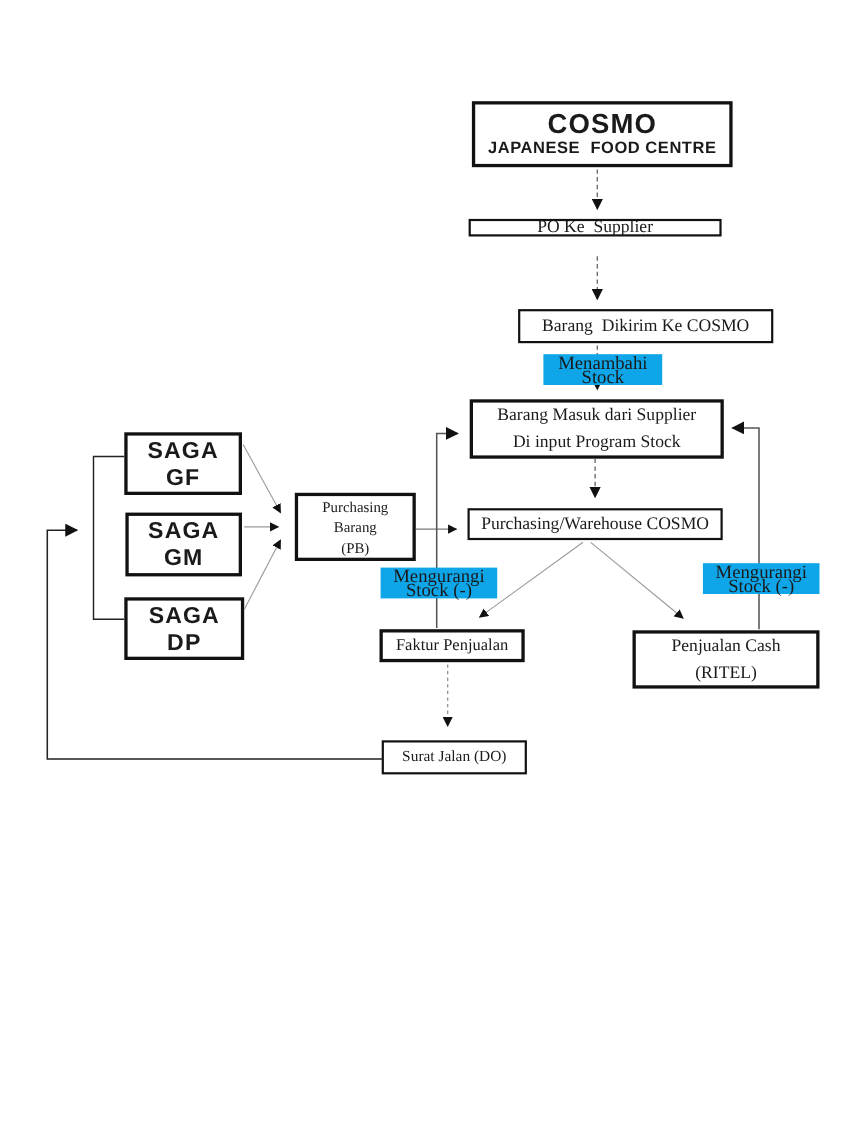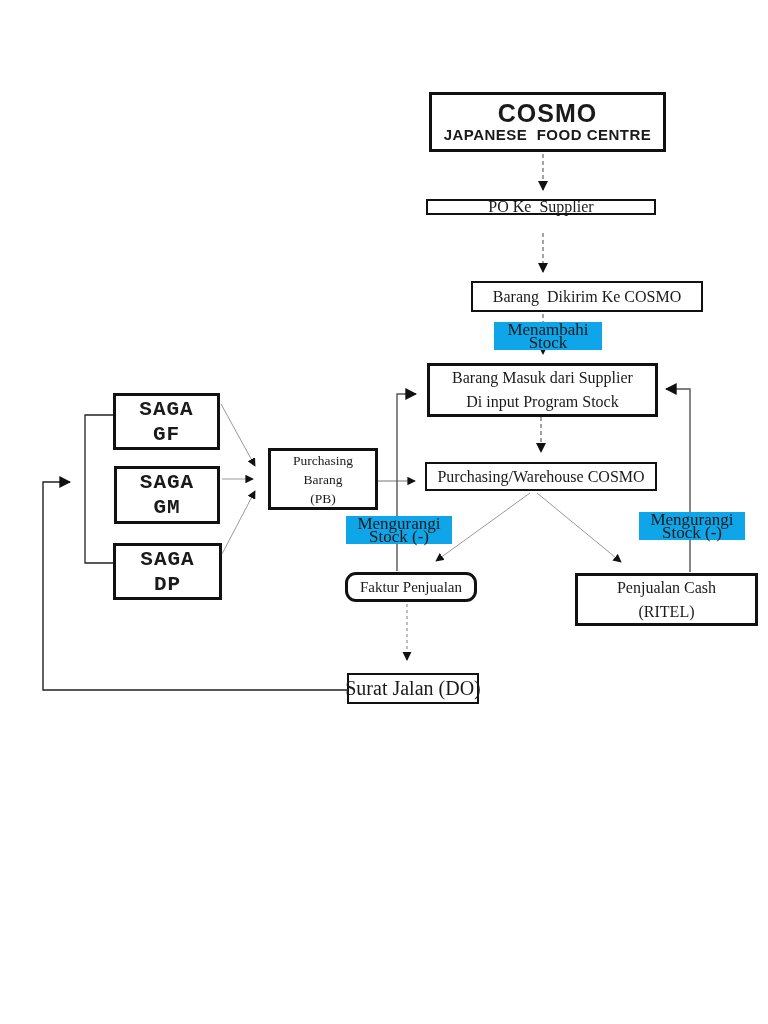--- a/index.html
+++ b/index.html
@@ -8,38 +8,38 @@
     font-family:"Liberation Serif","DejaVu Serif",serif;color:#1a1a1a;overflow:hidden;
   }
   .box{
     position:absolute;background:#ffffff;border:2px solid #111;
     display:flex;flex-direction:column;align-items:center;justify-content:center;
     text-align:center;box-sizing:border-box;z-index:4;
   }
   .box span{white-space:pre;display:block;}
   .serif16{font-size:16px;}
   .sans-bold{
-    font-family:Liberation Mono, monospace;
+    font-family:Liberation Sans, sans-serif;
     font-weight:bold;letter-spacing:1px;
   }
   
   #cosmo{left:429px;top:92px;width:237px;height:60px;border-width:3px;}
   #cosmo .title{font-family:"Liberation Sans","DejaVu Sans",sans-serif;font-weight:bold;font-size:25px;letter-spacing:1px;line-height:26px;}
   #cosmo .subtitle{font-family:"Liberation Sans","DejaVu Sans",sans-serif;font-size:15px;letter-spacing:0.5px;line-height:18px;font-weight:bold;}
   #po{left:426px;top:199px;width:230px;height:16px;}
   #dikirim{left:428px;top:281px;width:232px;height:31px;margin-left:43px;}
   #masuk{left:427px;top:363px;width:231px;height:54px;border-width:3px;line-height:24px;}
   #purchasing{left:425px;top:462px;width:232px;height:29px;}
   #saga-gf{left:113px;top:393px;width:107px;height:57px;border-width:3px;font-size:21px;line-height:25px;}
   #saga-gm{left:114px;top:466px;width:106px;height:58px;border-width:3px;font-size:21px;line-height:25px;}
   #saga-dp{left:113px;top:543px;width:109px;height:57px;border-width:3px;font-size:21px;line-height:25px;}
   #pb{left:268px;top:448px;width:110px;height:62px;border-width:3px;font-size:13.5px;line-height:19px;}
-  #faktur{left:345px;top:572px;width:132px;height:30px;border-width:3px;font-size:15px;border-radius:11px;}
-  #cash{left:575px;top:573px;width:183px;height:53px;border-width:3px;line-height:24px;}
-  #surat{left:347px;top:673px;width:132px;height:31px;font-size:20px;}
+  #faktur{left:345px;top:572px;width:132px;height:30px;border-width:3px;font-size:15px;}
+  #cash{left:575px;top:573px;width:170px;height:53px;border-width:3px;line-height:24px;}
+  #surat{left:347px;top:673px;width:132px;height:31px;font-size:14px;}
   
   .mini-label{
     position:absolute;z-index:6;background:#0ea5e9;text-align:center;
     font-size:17px;line-height:13px;padding:1px 2px;
   }
   #menambah{left:494px;top:322px;width:104px;}
   #meng-left{left:346px;top:516px;width:102px;}
   #meng-right{left:639px;top:512px;width:102px;}
   
   #wires{position:absolute;left:0;top:0;z-index:5;pointer-events:none;}

